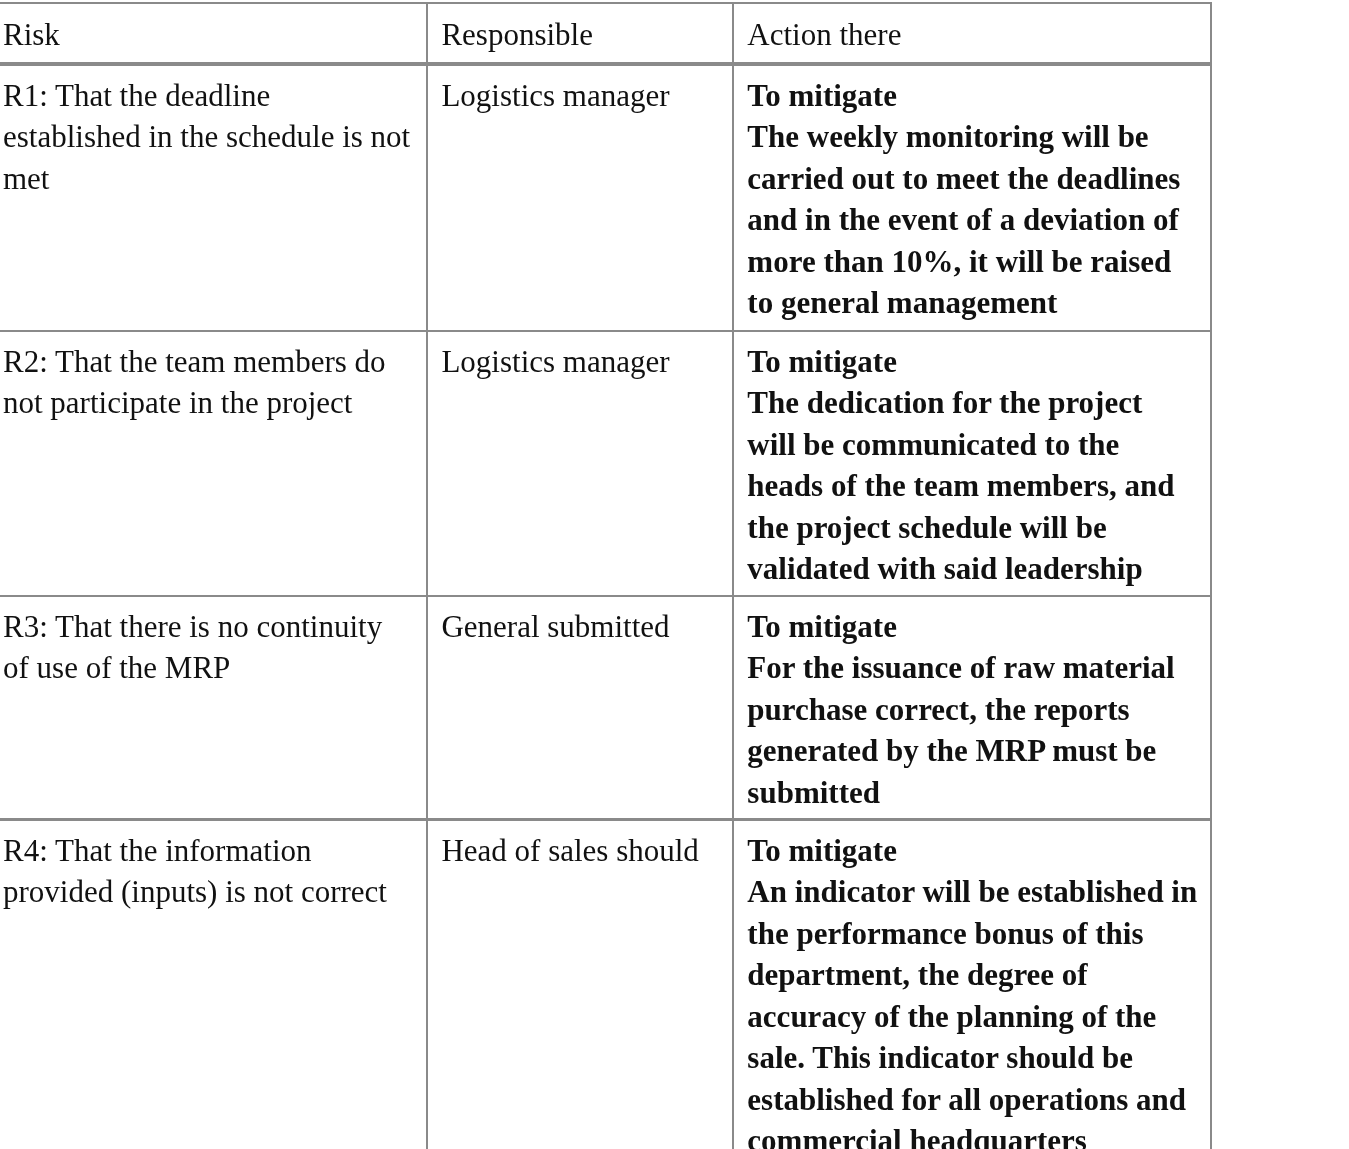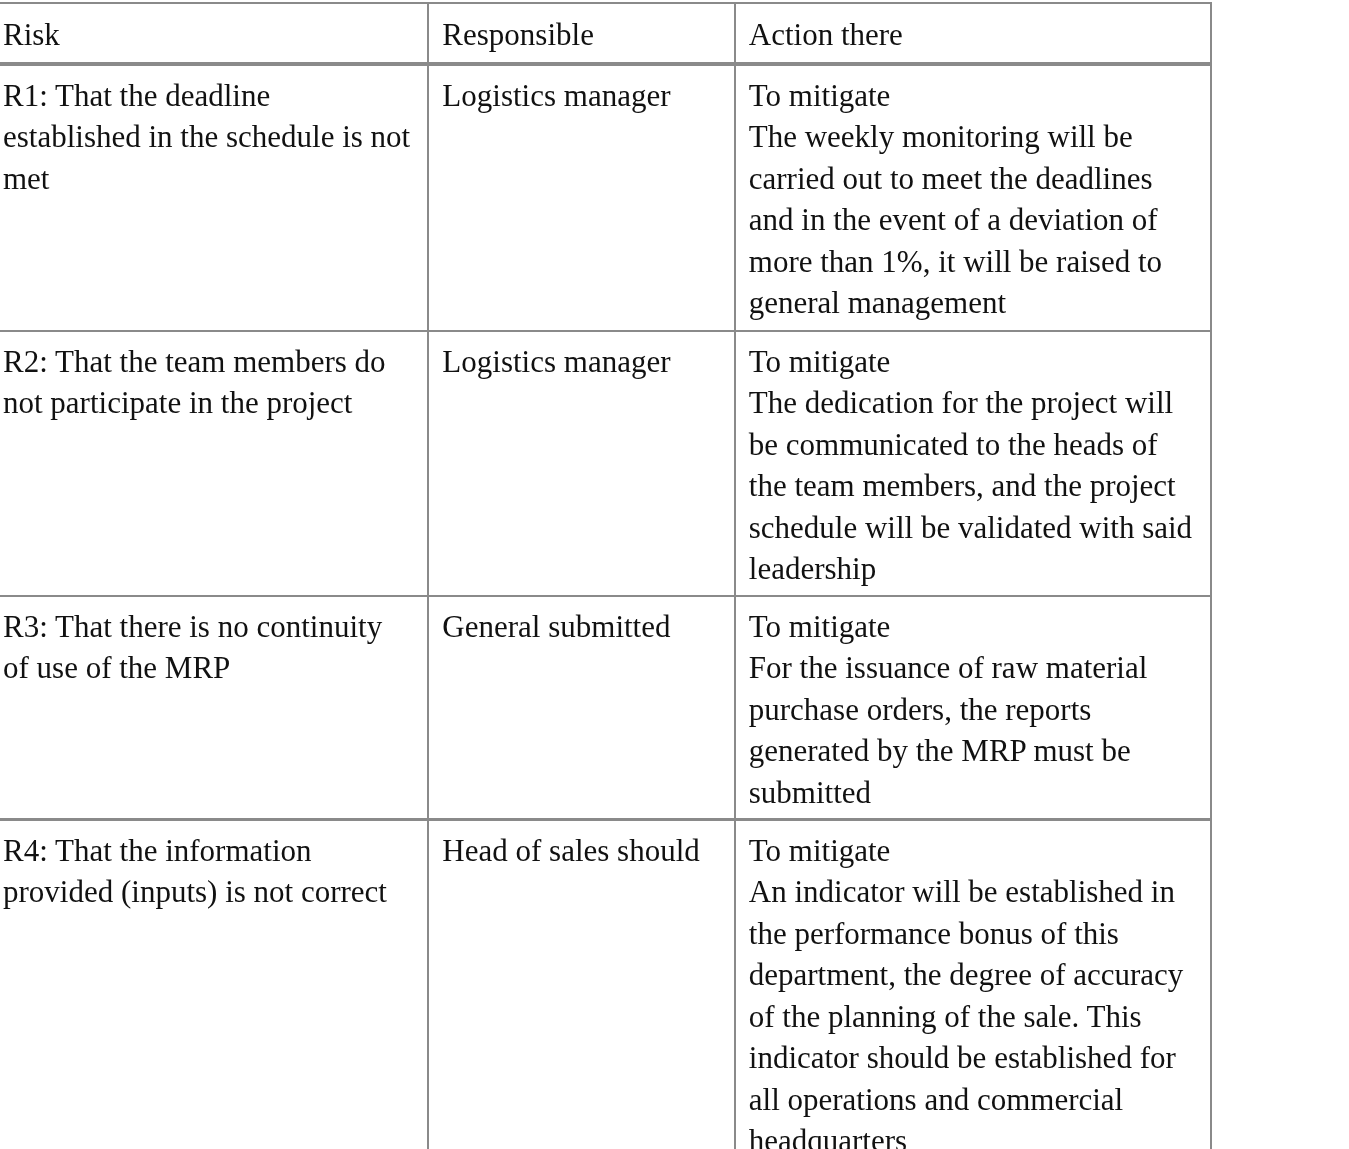--- a/index.html
+++ b/index.html
@@ -44,20 +44,21 @@
       border-top: 2px solid #8a8a8a;
       border-bottom: 4px solid #8a8a8a;
       padding-top: 10px;
       padding-bottom: 6px;
     }
     table.risk-table tr.row-thick-top td {
       border-top: 3px solid #8a8a8a;
     }
     .plan-type, .plan-text {
       display: block;
+      font-weight: bold;
     }
     .row-1 td { height: 251px; }
     .row-2 td { height: 250px; }
     .row-3 td { height: 208px; }
   </style>
 </head>
 <body>
 
 <div class="viewport">
   <table class="risk-table">
@@ -72,37 +73,37 @@
         <th>Responsible</th>
         <th>Action there</th>
       </tr>
     </thead>
     <tbody>
       <tr class="row-1">
         <td>R1: That the deadline established in the schedule is not met</td>
         <td>Logistics manager</td>
         <td>
           <span class="plan-type">To mitigate</span>
-          <span class="plan-text">The weekly monitoring will be carried out to meet the deadlines and in the event of a deviation of more than 1%, it will be raised to general management</span>
+          <span class="plan-text">The weekly monitoring will be carried out to meet the deadlines and in the event of a deviation of more than 10%, it will be raised to general management</span>
         </td>
       </tr>
       <tr class="row-2">
         <td>R2: That the team members do not participate in the project</td>
         <td>Logistics manager</td>
         <td>
           <span class="plan-type">To mitigate</span>
           <span class="plan-text">The dedication for the project will be communicated to the heads of the team members, and the project schedule will be validated with said leadership</span>
         </td>
       </tr>
       <tr class="row-3">
         <td>R3: That there is no continuity of use of the MRP</td>
         <td>General submitted</td>
         <td>
           <span class="plan-type">To mitigate</span>
-          <span class="plan-text">For the issuance of raw material purchase orders, the reports generated by the MRP must be submitted</span>
+          <span class="plan-text">For the issuance of raw material purchase correct, the reports generated by the MRP must be submitted</span>
         </td>
       </tr>
       <tr class="row-4 row-thick-top">
         <td>R4: That the information provided (inputs) is not correct</td>
         <td>Head of sales should</td>
         <td>
           <span class="plan-type">To mitigate</span>
           <span class="plan-text">An indicator will be established in the performance bonus of this department, the degree of accuracy of the planning of the sale. This indicator should be established for all operations and commercial headquarters</span>
         </td>
       </tr>

